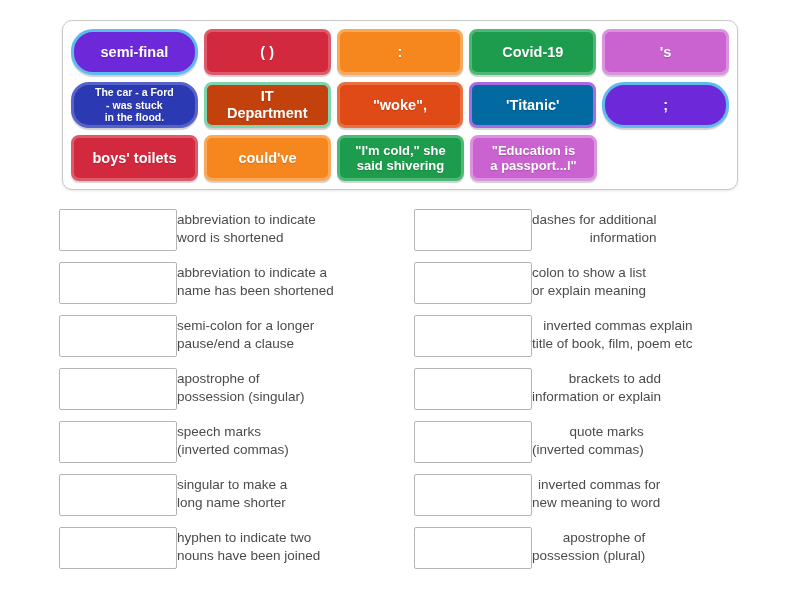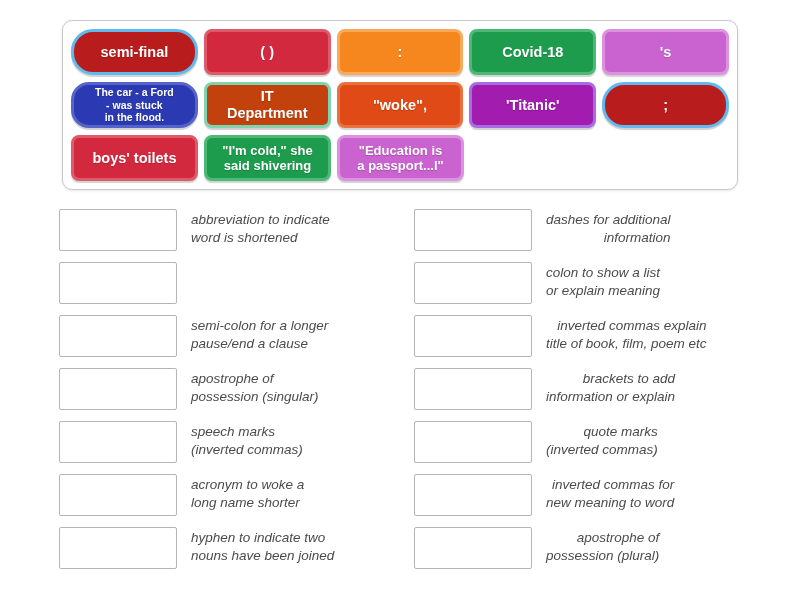--- a/index.html
+++ b/index.html
@@ -13,58 +13,58 @@
   .bank-row{display:flex;gap:6px;margin-bottom:7px;}
   .bank-row:last-child{margin-bottom:16px;}
   .tile{width:127px;height:46px;box-sizing:border-box;border-radius:8px;border:3px solid;
     display:flex;align-items:center;justify-content:center;text-align:center;
     color:#fff;font-weight:700;font-size:14.5px;line-height:17px;cursor:pointer;
     box-shadow:0 2px 1px rgba(0,0,0,0.18);text-shadow:0 1px 1px rgba(0,0,0,0.18);}
   .t-label{white-space:pre-line;pointer-events:none;}
   .sz-xs{font-size:10.5px;line-height:12.5px;}
   .sz-sm{font-size:13px;line-height:15.5px;}
 
-  .c-blue{background:#b91c1c;border-color:#5fbbee;border-radius:22px;}
+  .c-blue{background:#6d28d9;border-color:#5fbbee;border-radius:22px;}
   .c-crimson{background:#d3293f;border-color:#de5a6b;}
   .c-orange{background:#f6871f;border-color:#f8a95c;}
   .c-green{background:#1e9c4d;border-color:#4cb977;}
   .c-orchid{background:#ca62d0;border-color:#dc92e0;}
   .c-indigo{background:#2b3ab2;border-color:#5663c9;border-radius:18px;}
   .c-seagreen{background:#c2410c;border-color:#7ed4af;}
   .c-vermilion{background:#e04a16;border-color:#ea7040;}
-  .c-violet{background:#a21caf;border-color:#a86ce2;text-align:right;}
+  .c-violet{background:#0369a1;border-color:#a86ce2;text-align:right;}
 
   
   .match-col{position:absolute;top:209px;width:352px;}
   .col-left{left:59px;}
   .col-right{left:414px;text-align:right;}
   .match-item{display:flex;align-items:flex-start;margin-bottom:11px;height:42px;}
   .slot{width:118px;height:42px;box-sizing:border-box;background:#fff;border:1px solid #b5b5b5;
     border-radius:2px;flex:none;cursor:pointer;}
-  .m-label{margin-left:14px;padding-top:2px;font-size:13.5px;line-height:17.5px;color:#4b4b4b;
-    white-space:pre-line;font-style:italic;}
+  .m-label{padding-top:2px;font-size:13.5px;line-height:17.5px;color:#4b4b4b;
+    white-space:pre-line;}
 </style>
 </head>
 <body>
 
 <div class="stage">
 
   <div class="bank">
     <div class="bank-row">
       <div class="tile c-blue">
           <span class="t-label">semi-final</span>
         </div>
       <div class="tile c-crimson">
           <span class="t-label">( )</span>
         </div>
       <div class="tile c-orange">
           <span class="t-label">:</span>
         </div>
       <div class="tile c-green">
-          <span class="t-label">Covid-18</span>
+          <span class="t-label">Covid-19</span>
         </div>
       <div class="tile c-orchid">
           <span class="t-label">'s</span>
         </div>
     </div>
     <div class="bank-row">
       <div class="tile c-indigo">
           <span class="t-label sz-xs">The car - a Ford
 - was stuck
 in the flood.</span>
@@ -80,58 +80,63 @@
           <span class="t-label">'Titanic'</span>
         </div>
       <div class="tile c-blue">
           <span class="t-label">;</span>
         </div>
     </div>
     <div class="bank-row">
       <div class="tile c-crimson">
           <span class="t-label">boys' toilets</span>
         </div>
+      <div class="tile c-orange">
+          <span class="t-label">could've</span>
+        </div>
       <div class="tile c-green">
           <span class="t-label sz-sm">"I'm cold," she
 said shivering</span>
         </div>
       <div class="tile c-orchid">
           <span class="t-label sz-sm">"Education is
 a passport...l"</span>
         </div>
     </div>
   </div>
 
   <div class="match-col col-left">
     <div class="match-item">
       <div class="slot"></div>
       <div class="m-label">abbreviation to indicate
 word is shortened</div>
     </div>
     <div class="match-item">
       <div class="slot"></div>
+      <div class="m-label">abbreviation to indicate a
+name has been shortened</div>
     </div>
     <div class="match-item">
       <div class="slot"></div>
       <div class="m-label">semi-colon for a longer
 pause/end a clause</div>
     </div>
     <div class="match-item">
       <div class="slot"></div>
       <div class="m-label">apostrophe of
 possession (singular)</div>
     </div>
     <div class="match-item">
       <div class="slot"></div>
       <div class="m-label">speech marks
 (inverted commas)</div>
     </div>
     <div class="match-item">
       <div class="slot"></div>
-      <div class="m-label">acronym to woke a
+      <div class="m-label">singular to make a
 long name shorter</div>
     </div>
     <div class="match-item">
       <div class="slot"></div>
       <div class="m-label">hyphen to indicate two
 nouns have been joined</div>
     </div>
   </div>
 
   <div class="match-col col-right">

